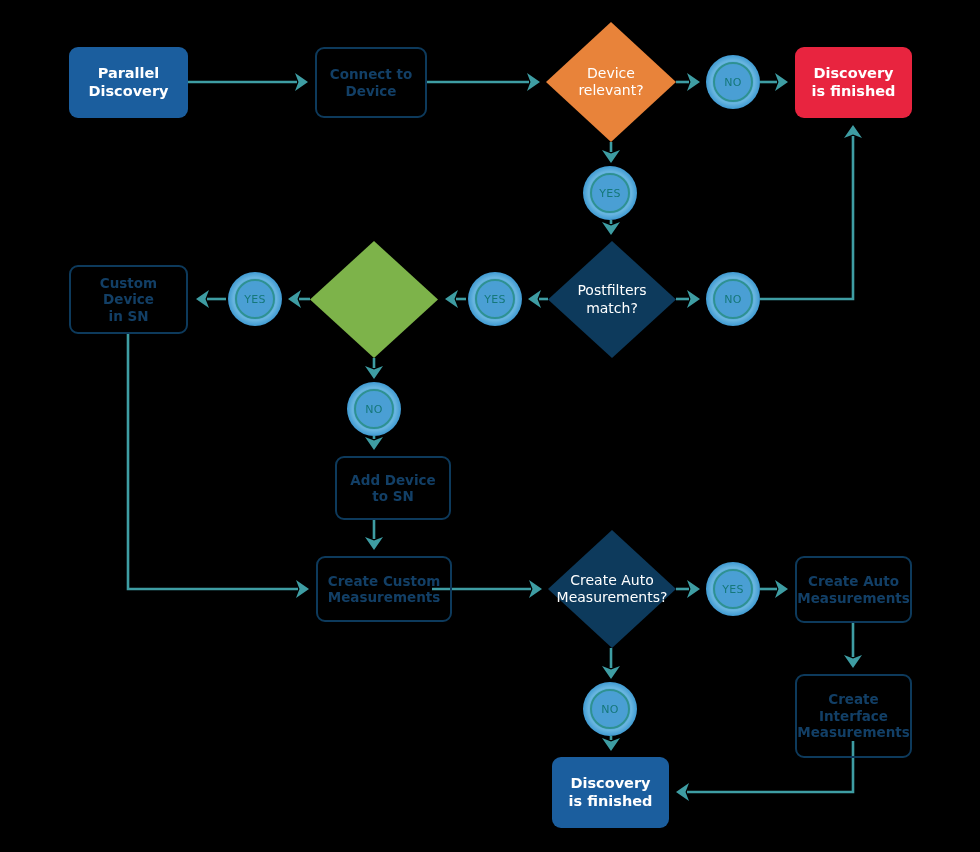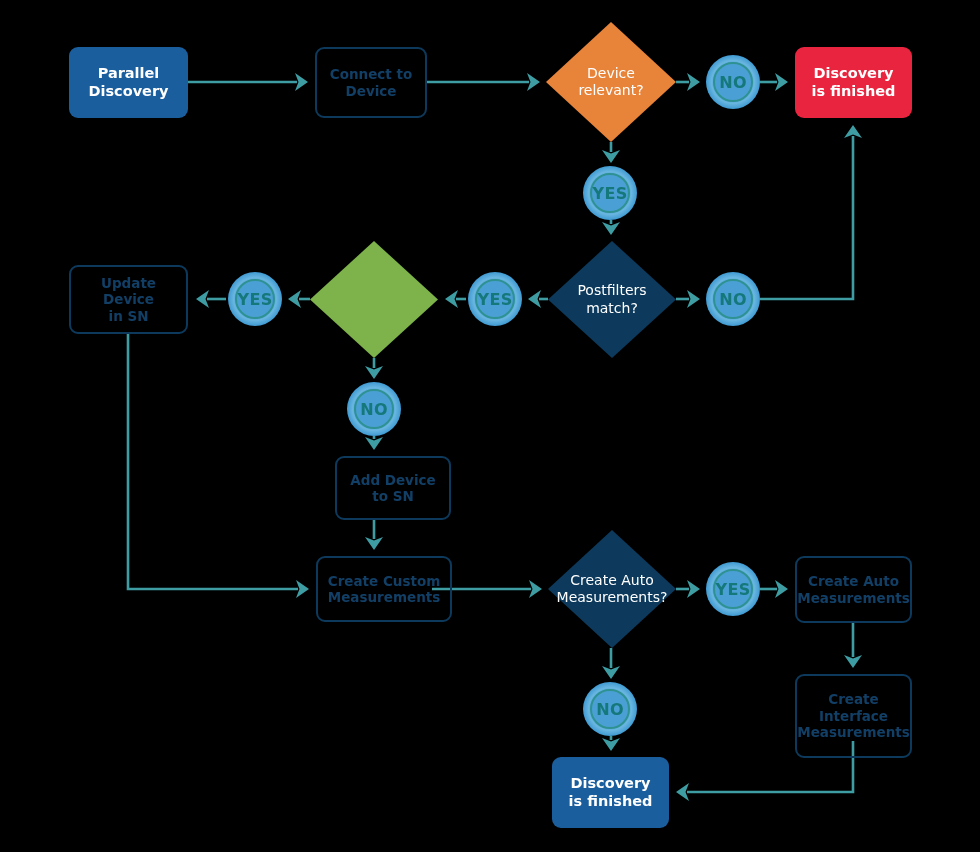--- a/index.html
+++ b/index.html
@@ -88,22 +88,22 @@
     position: absolute;
     left: 7px; top: 7px;
     width: 40px; height: 40px;
     border-radius: 50%;
     border: 2.5px solid #2E9192;
     box-sizing: border-box;
   }
   .badge .btext {
     position: relative;
     z-index: 3;
-    font-size: 16px;
-    font-weight: bold;
+    font-size: 11px;
+    font-weight: normal;
     color: #15787A;
     letter-spacing: 0.3px;
   }
 </style>
 </head>
 <body>
 
 <div id="diagram-root">
   <svg class="edges" id="edge-layer" viewBox="0 0 980 852">
       <polyline points="188,82 297,82" fill="none" stroke="#3E9DA3" stroke-width="2.6" stroke-linejoin="miter"></polyline>
@@ -167,21 +167,21 @@
           <polygon points="50,0 100,50 50,100 0,50" fill="#E8833A"></polygon>
         </svg>
         <span class="label">Device
 relevant?</span>
       </div>
       <div class="node rect-filled" style="left: 795px; top: 47px; width: 117px; height: 71px; background: rgb(232, 36, 63);">
         <span class="label">Discovery
 is finished</span>
       </div>
       <div class="node rect-outline" style="left: 69px; top: 265px; width: 119px; height: 69px;">
-        <span class="label">Update Device
+        <span class="label">Custom Device
 in SN</span>
       </div>
       <div class="node diamond" style="left: 310px; top: 241px; width: 128px; height: 117px;">
         <svg class="dshape" viewBox="0 0 100 100" preserveAspectRatio="none">
           <polygon points="50,0 100,50 50,100 0,50" fill="#7DB34A"></polygon>
         </svg>
       </div>
       <div class="node diamond" style="left: 548px; top: 241px; width: 128px; height: 117px;">
         <svg class="dshape" viewBox="0 0 100 100" preserveAspectRatio="none">
           <polygon points="50,0 100,50 50,100 0,50" fill="#0D3A5C"></polygon>

